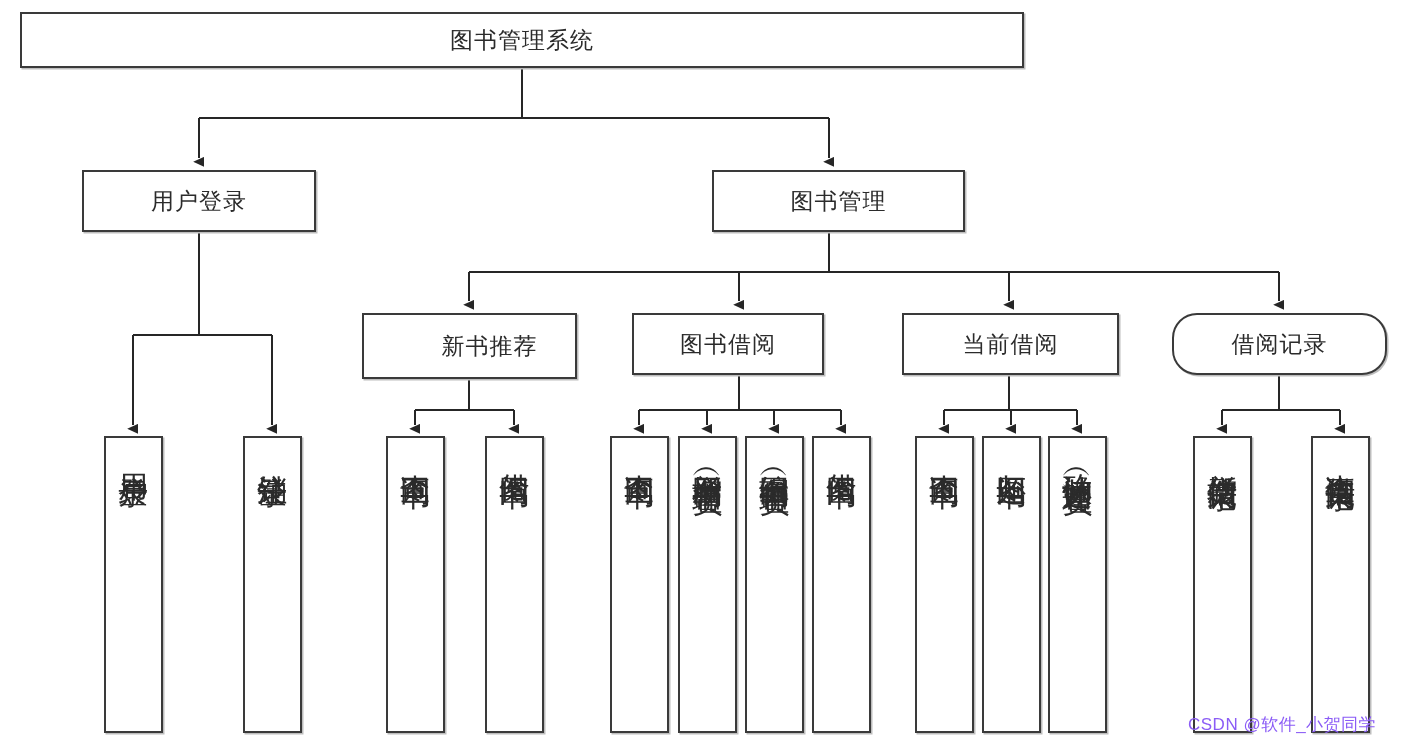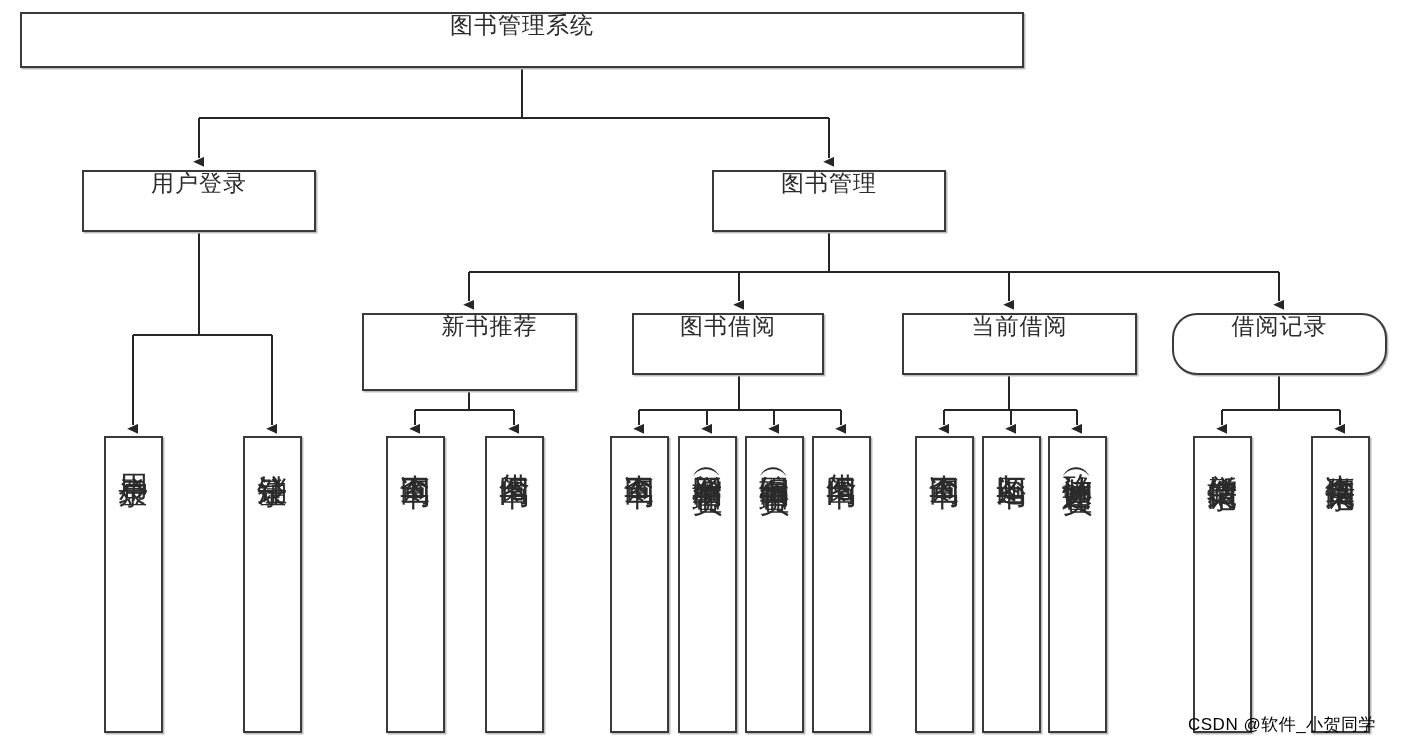--- a/index.html
+++ b/index.html
@@ -1,29 +1,29 @@
 <!DOCTYPE html>
 <html><head>
 <meta charset="utf-8">
 <style>
   html,body{margin:0;padding:0;background:#ffffff;}
   body{width:1405px;height:747px;font-family:"Liberation Sans","DejaVu Sans",sans-serif;}
   #stage{position:relative;width:1405px;height:747px;overflow:hidden;background:#fff;}
   #wires{position:absolute;left:0;top:0;width:1405px;height:747px;}
   .node{position:absolute;box-sizing:border-box;background:#ffffff;
         border:2px solid #3a3a3a;box-shadow:1.5px 1.5px 0 0 #bdbdbd;
-        display:flex;align-items:flex-start;justify-content:center;
+        display:flex;align-items:center;justify-content:center;
         color:#2b2b2b;}
   .node .lbl{display:block;text-align:center;line-height:1.0;white-space:pre;}
   .node.h .lbl{font-size:23px;letter-spacing:1px;}
   .node.v{align-items:flex-start;justify-content:center;padding-top:12px;}
   .node.v .lbl{writing-mode:vertical-rl;text-orientation:upright;
                font-size:30px;line-height:1.18;letter-spacing:2px;
                white-space:normal;text-align:left;}
-  #watermark{position:absolute;left:1188px;top:713px;font-size:17px;color:#000000;
+  #watermark{position:absolute;left:1188px;top:713px;font-size:17px;color:#8b5cf6;
              letter-spacing:0.5px;white-space:nowrap;}
 </style>
 </head>
 <body>
 
 <div id="stage">
 
   <svg id="wires" viewBox="0 0 1405 747" xmlns="http://www.w3.org/2000/svg">
     <defs>
       <marker id="arw" markerWidth="10" markerHeight="11" refX="1.2" refY="5.2" orient="auto" markerUnits="userSpaceOnUse">
@@ -74,31 +74,31 @@
     </g>
   </svg>
 
   <div class="node h" style="left:20px;top:12px;width:1004px;height:56px;">
     <span class="lbl">图书管理系统</span>
   </div>
 
   <div class="node h" style="left:82px;top:170px;width:234px;height:62px;">
     <span class="lbl">用户登录</span>
   </div>
-  <div class="node h" style="left:712px;top:170px;width:234px;height:62px;">
+  <div class="node h" style="left:712px;top:170px;width:253px;height:62px;">
     <span class="lbl">图书管理</span>
   </div>
 
-  <div class="node h" style="left:362px;top:313px;width:215px;height:78px;padding-left:40px;">
+  <div class="node h" style="left:362px;top:313px;width:215px;height:66px;padding-left:40px;">
     <span class="lbl">新书推荐</span>
   </div>
   <div class="node h" style="left:632px;top:313px;width:192px;height:62px;">
     <span class="lbl">图书借阅</span>
   </div>
-  <div class="node h" style="left:902px;top:313px;width:235px;height:62px;">
+  <div class="node h" style="left:902px;top:313px;width:217px;height:62px;">
     <span class="lbl">当前借阅</span>
   </div>
   <div class="node h" style="left:1172px;top:313px;width:215px;height:62px;border-radius:25px;">
     <span class="lbl">借阅记录</span>
   </div>
 
   <div class="node v" style="left:104px;top:436px;width:59px;height:297px;">
     <span class="lbl">用户登录</span>
   </div>
   <div class="node v" style="left:243px;top:436px;width:59px;height:297px;">

